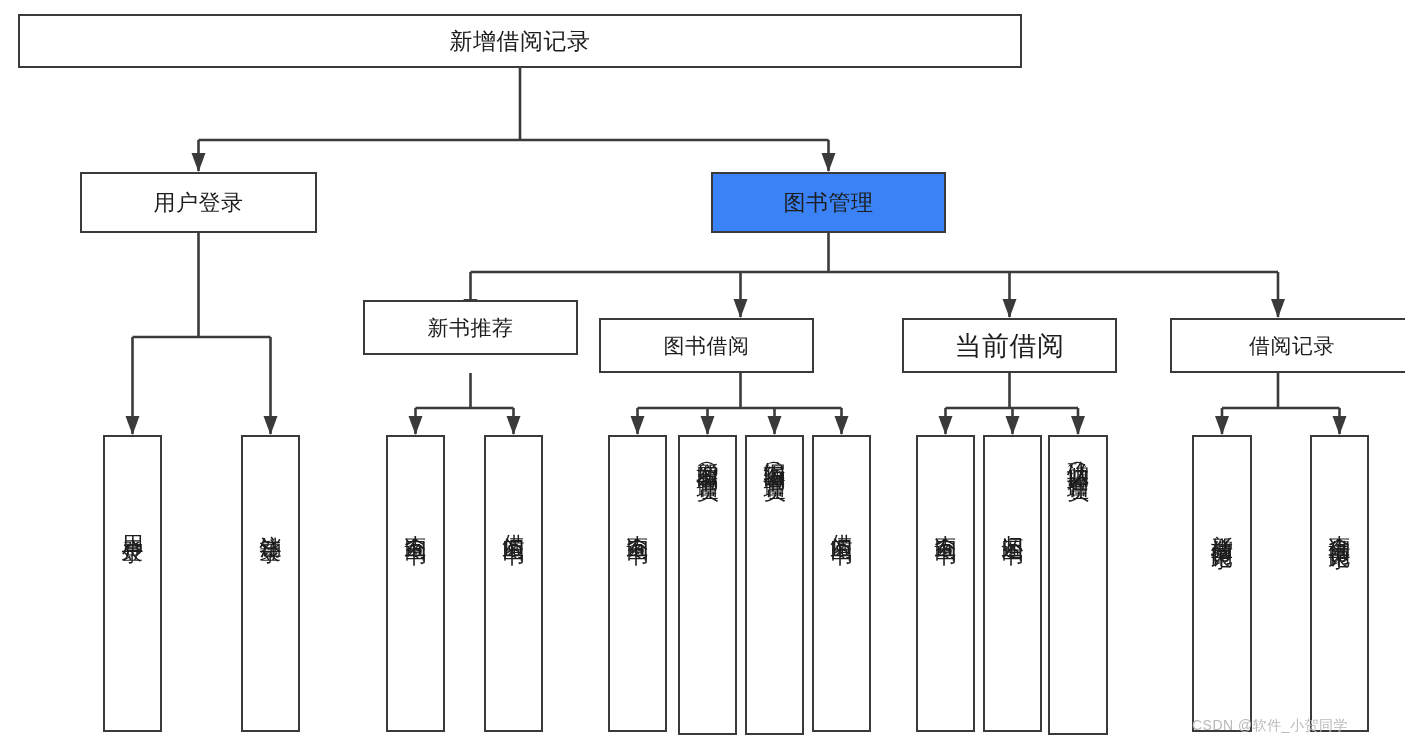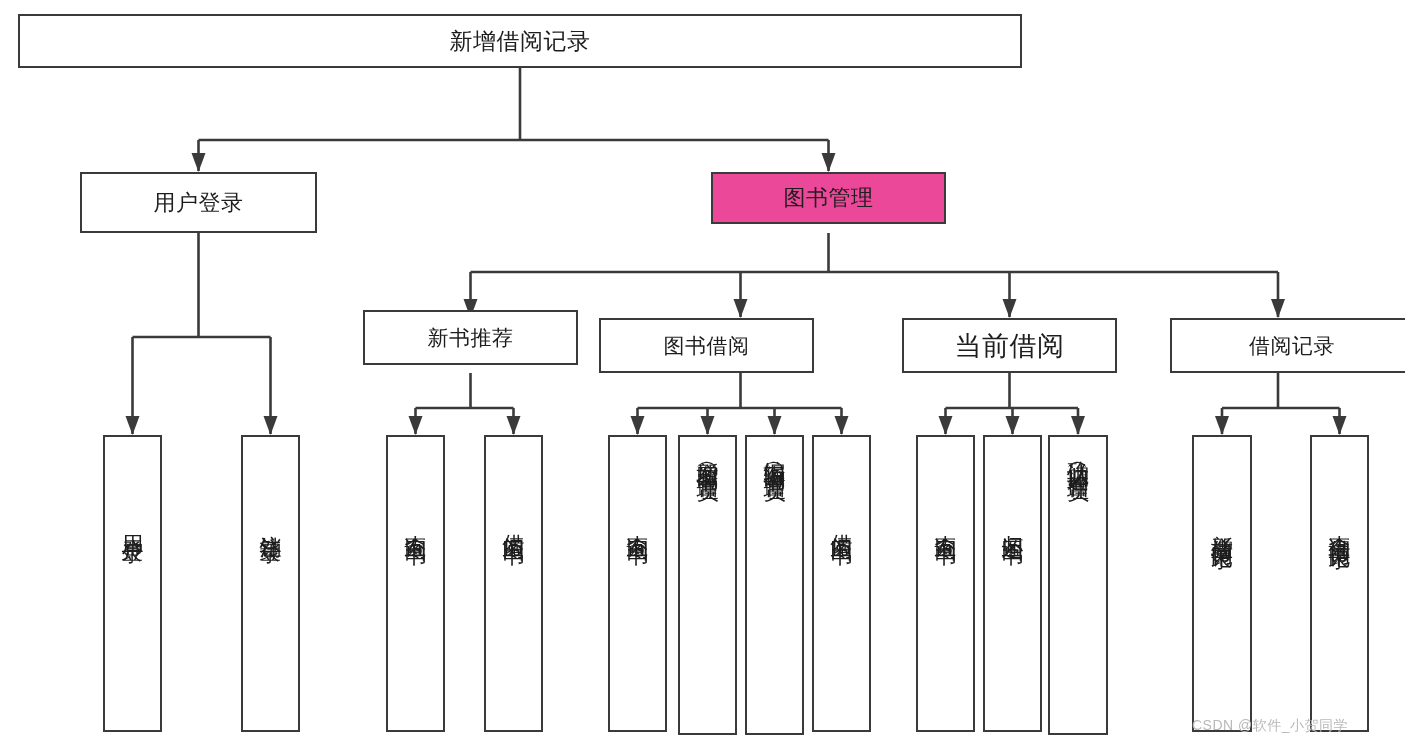--- a/index.html
+++ b/index.html
@@ -122,24 +122,24 @@
       <line x1="1339.5" y1="408" x2="1339.5" y2="434" stroke="#3a3a3a" stroke-width="2.6"></line>
       <polygon points="1332.5,416 1346.5,416 1339.5,435" fill="#3a3a3a"></polygon>
     </svg>
   <div id="nodes">
       <div class="node horiz" style="left: 18px; top: 14px; width: 1004px; height: 54px; border-color: rgb(58, 58, 58); background: rgb(255, 255, 255); color: rgb(29, 29, 29);">
         <span class="label" style="font-size: 23px;">新增借阅记录</span>
       </div>
       <div class="node horiz" style="left: 80px; top: 172px; width: 237px; height: 61px; border-color: rgb(58, 58, 58); background: rgb(255, 255, 255); color: rgb(29, 29, 29);">
         <span class="label" style="font-size: 22px;">用户登录</span>
       </div>
-      <div class="node horiz" style="left: 711px; top: 172px; width: 235px; height: 52px; border-color: rgb(58, 58, 58); background: #ec4899; color: rgb(29, 29, 29);">
+      <div class="node horiz" style="left: 711px; top: 172px; width: 235px; height: 61px; border-color: rgb(58, 58, 58); background: #3b82f6; color: rgb(29, 29, 29);">
         <span class="label" style="font-size: 22px;">图书管理</span>
       </div>
-      <div class="node horiz" style="left: 363px; top: 310px; width: 215px; height: 55px; border-color: rgb(58, 58, 58); background: rgb(255, 255, 255); color: rgb(29, 29, 29);">
+      <div class="node horiz" style="left: 363px; top: 300px; width: 215px; height: 55px; border-color: rgb(58, 58, 58); background: rgb(255, 255, 255); color: rgb(29, 29, 29);">
         <span class="label" style="font-size: 21px;">新书推荐</span>
       </div>
       <div class="node horiz" style="left: 599px; top: 318px; width: 215px; height: 55px; border-color: rgb(58, 58, 58); background: rgb(255, 255, 255); color: rgb(29, 29, 29);">
         <span class="label" style="font-size: 21px;">图书借阅</span>
       </div>
       <div class="node horiz" style="left: 902px; top: 318px; width: 215px; height: 55px; border-color: rgb(58, 58, 58); background: rgb(255, 255, 255); color: rgb(29, 29, 29);">
         <span class="label" style="font-size: 27px;">当前借阅</span>
       </div>
       <div class="node horiz" style="left: 1170px; top: 318px; width: 244px; height: 55px; border-color: rgb(58, 58, 58); background: rgb(255, 255, 255); color: rgb(29, 29, 29);">
         <span class="label" style="font-size: 21px;">借阅记录</span>

